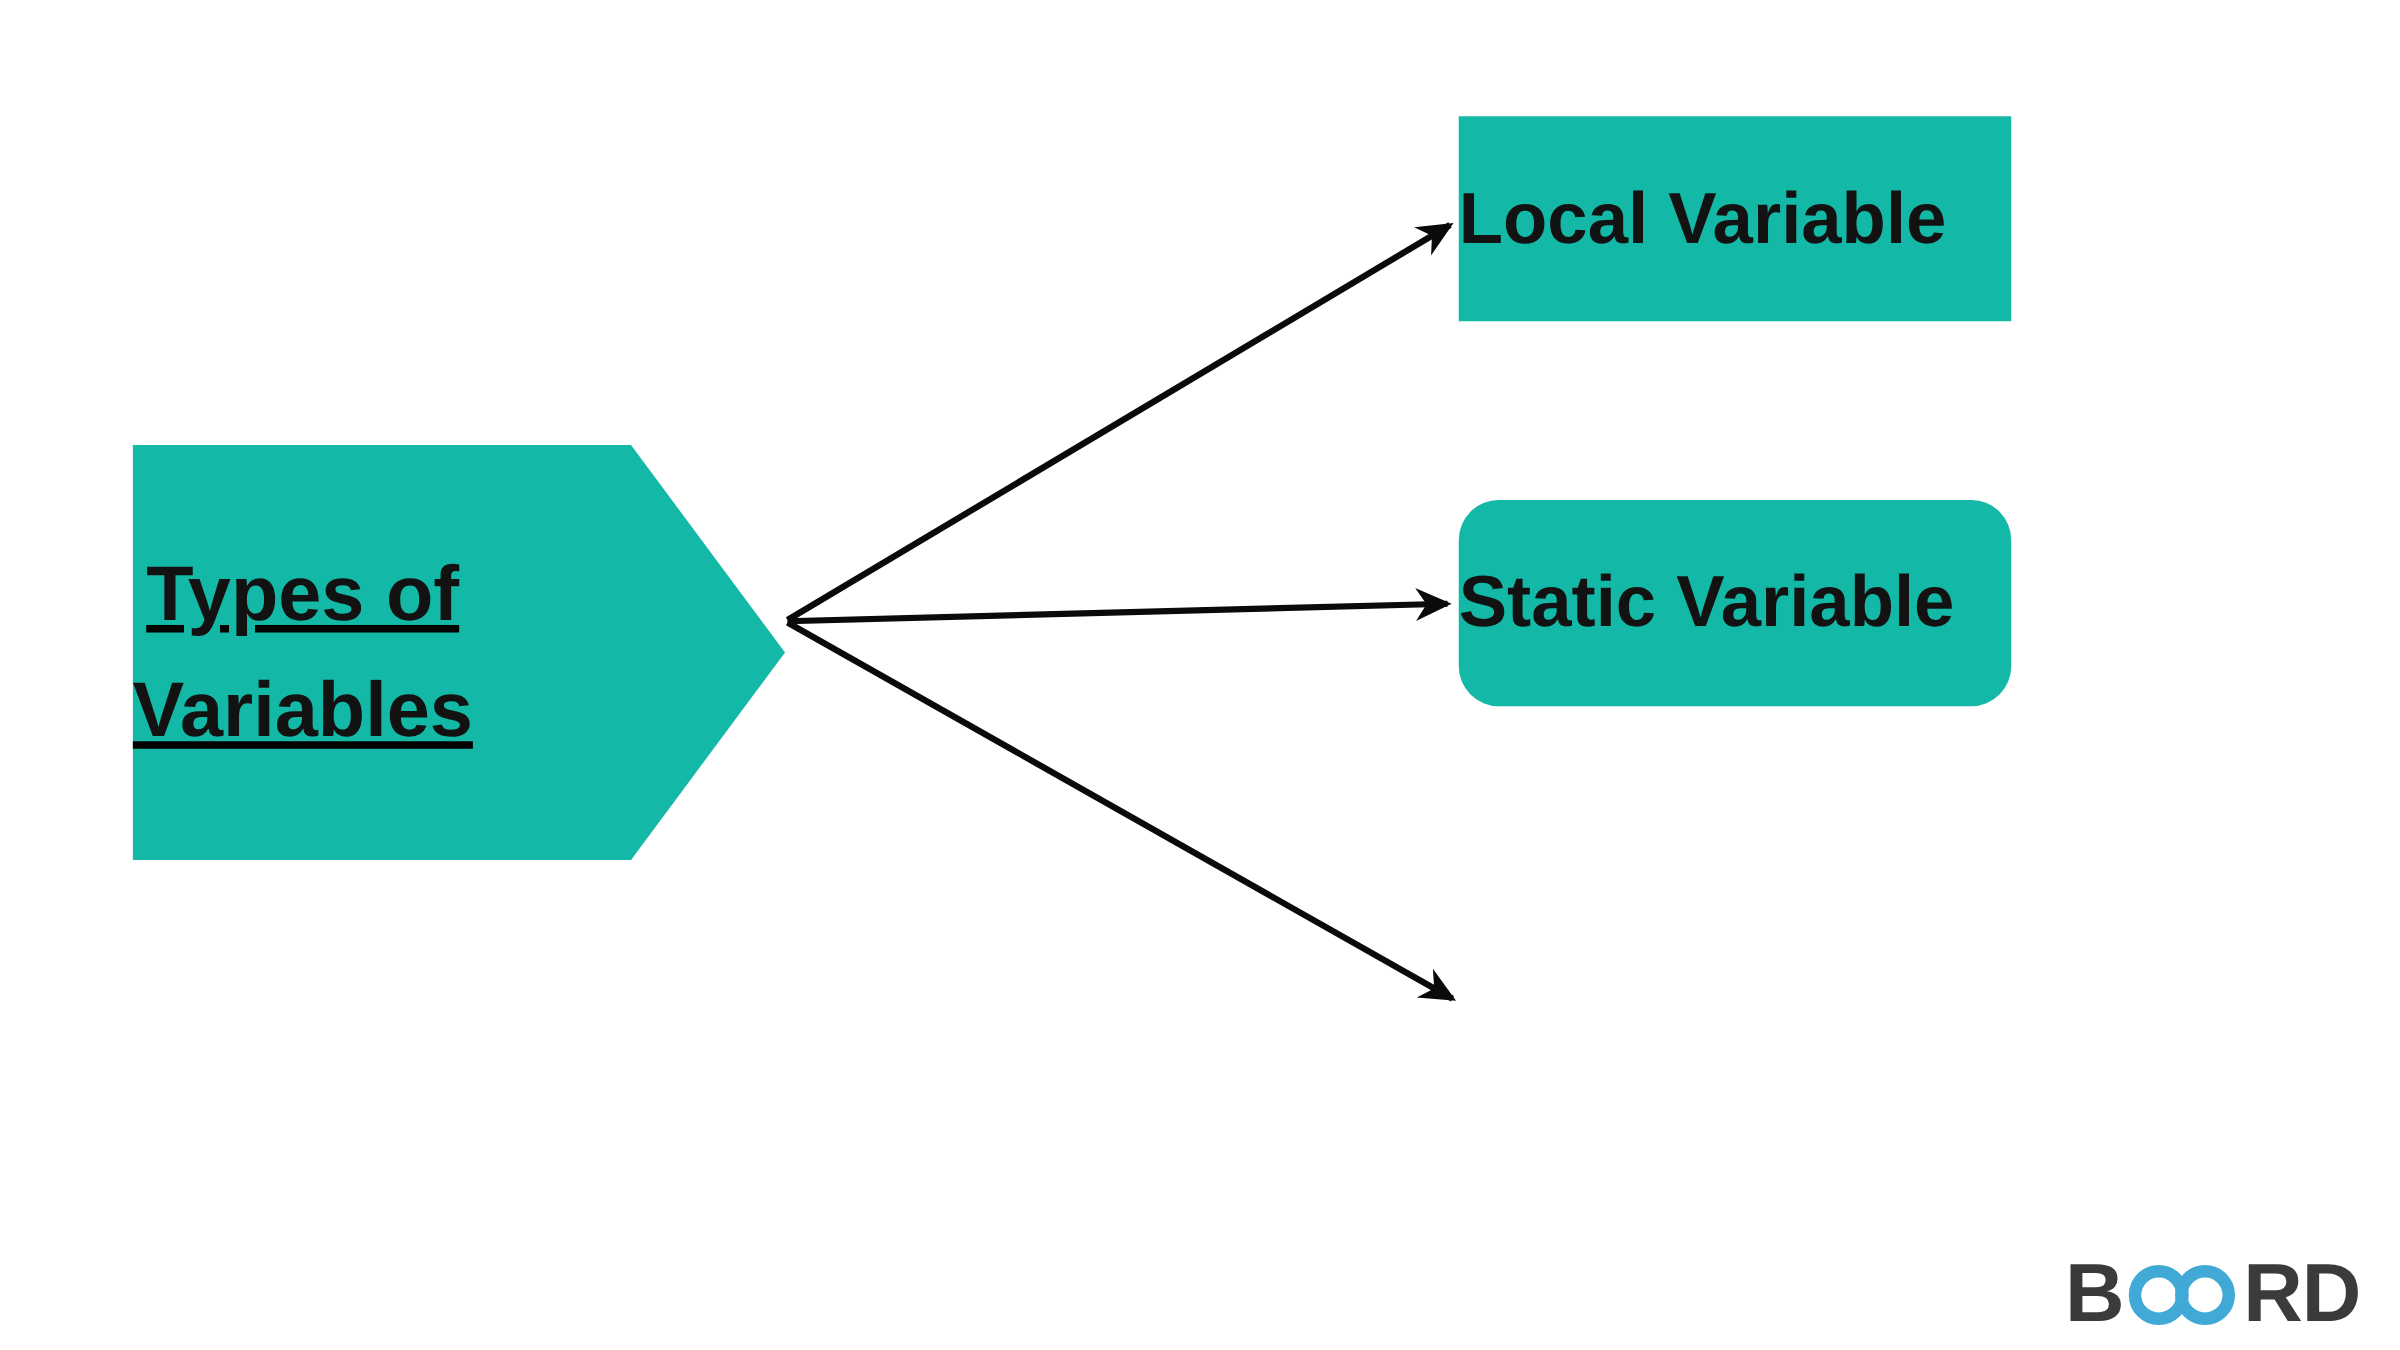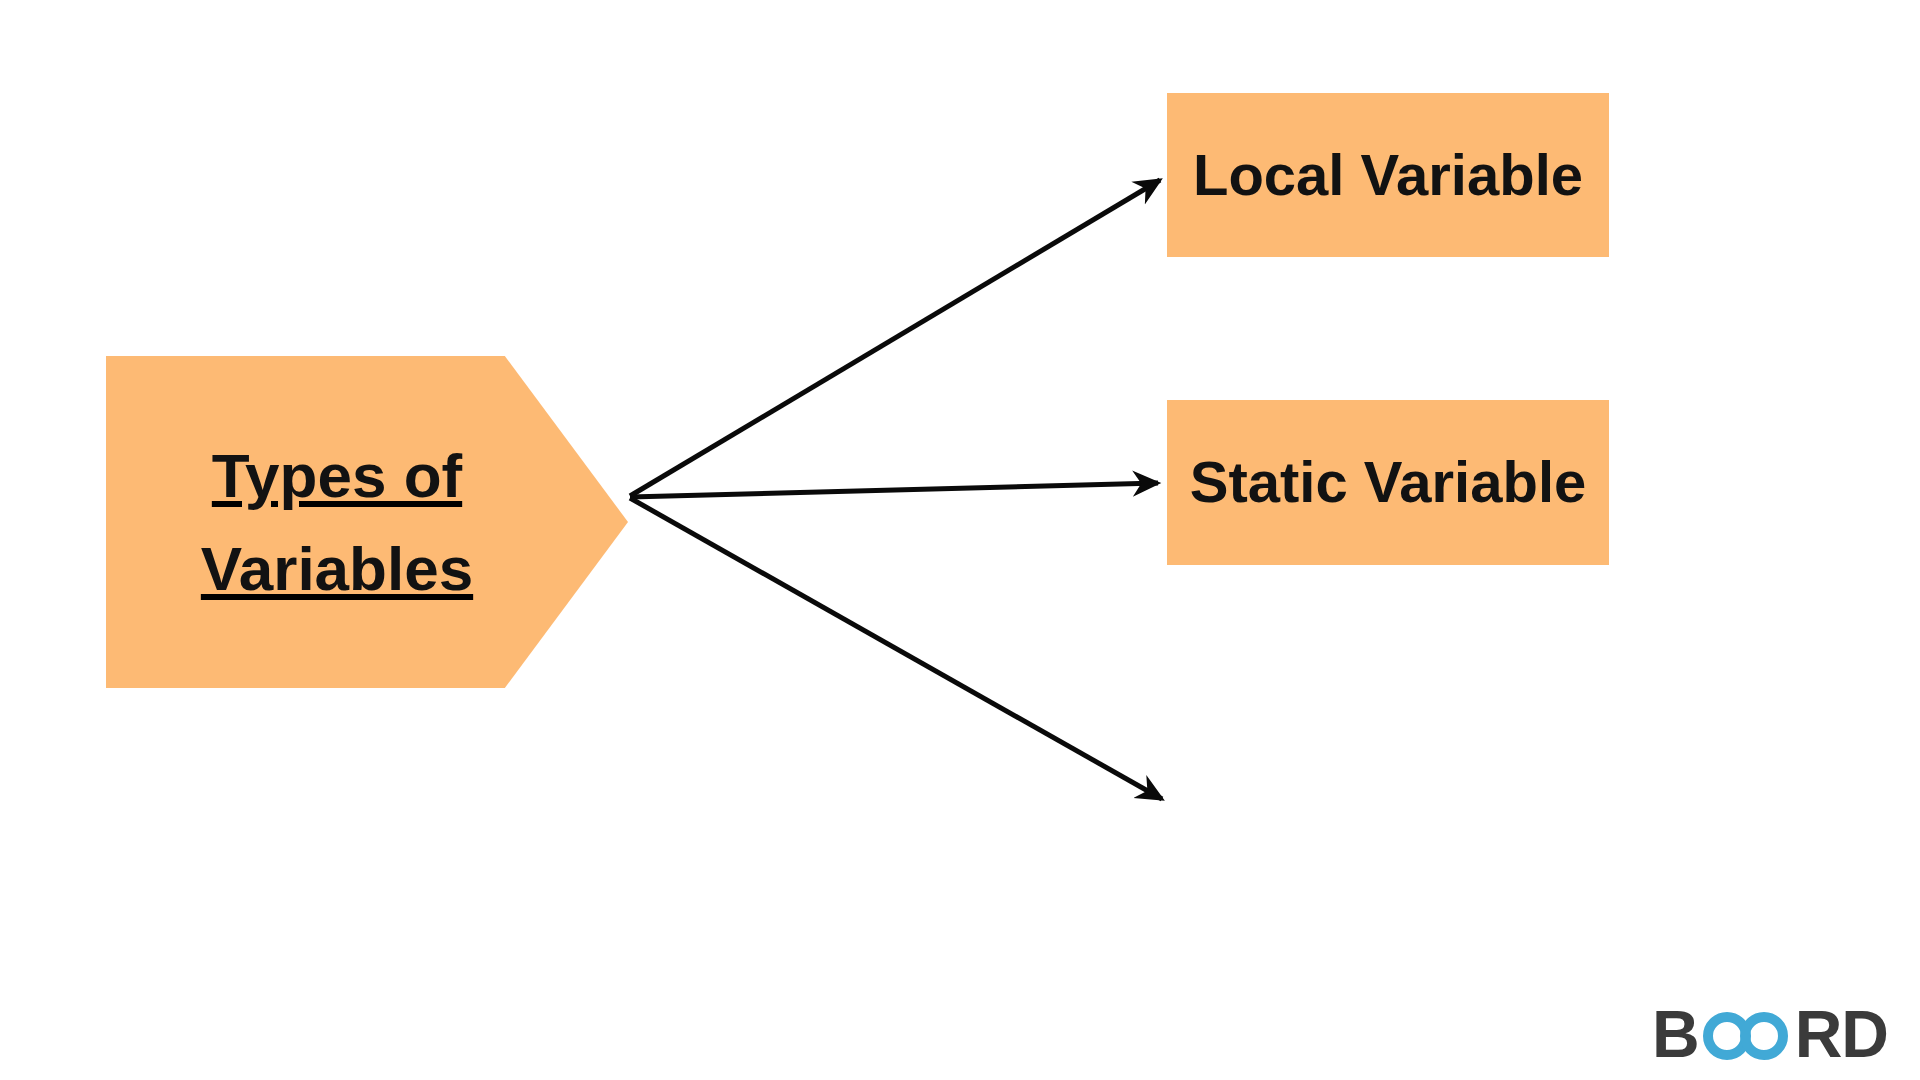--- a/index.html
+++ b/index.html
@@ -15,24 +15,23 @@
     position: absolute;
     left: 0; top: 0;
     width: 1920px; height: 1080px;
   }
   .arrows line {
     stroke: #0a0a0a;
     stroke-width: 5;
   }
   .node {
     position: absolute;
-    background: #fdba74;
+    background: #14b8a6;
     display: flex;
     align-items: center;
-    justify-content: center;
   }
   .label {
     color: #121212;
     font-weight: 700;
     text-align: center;
     white-space: pre;
   }
   .pentagon {
     left: 106px; top: 356px;
     width: 522px; height: 332px;
@@ -43,21 +42,21 @@
   }
   .pentagon .label {
     font-size: 62px;
     line-height: 1.5;
   }
   .box .label {
     font-size: 58px;
     line-height: 1.45;
   }
   .box-local    { left: 1167px; top:  93px; width: 442px; height: 164px; }
-  .box-static   { left: 1167px; top: 400px; width: 442px; height: 165px; }
+  .box-static   { left: 1167px; top: 400px; width: 442px; height: 165px; border-radius: 32px; }
   .box-instance { left: 1169px; top: 709px; width: 442px; height: 188px; }
   .logo {
     position: absolute;
     right: 32px; bottom: 20px;
     display: flex;
     align-items: flex-end;
   }
   .logo-text {
     color: #3b3b3b;
     font-weight: 700;

